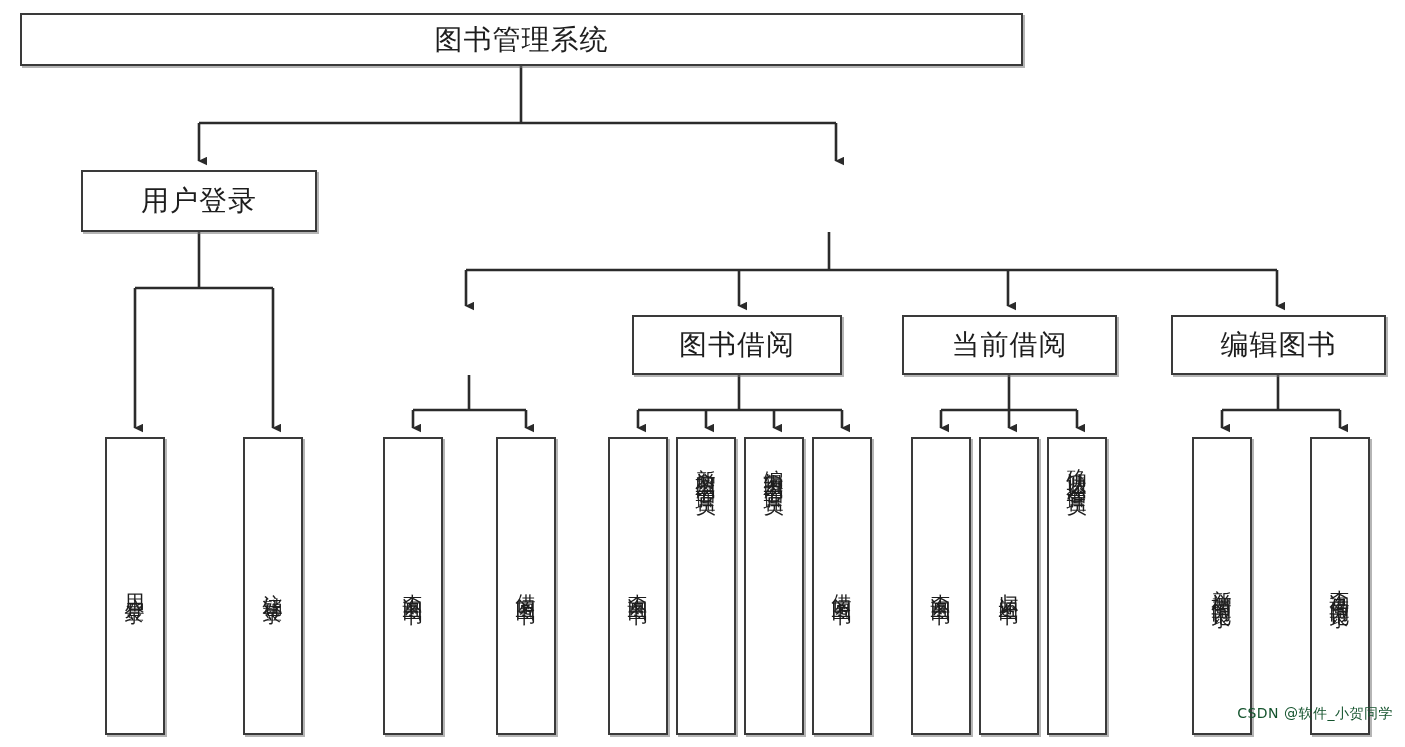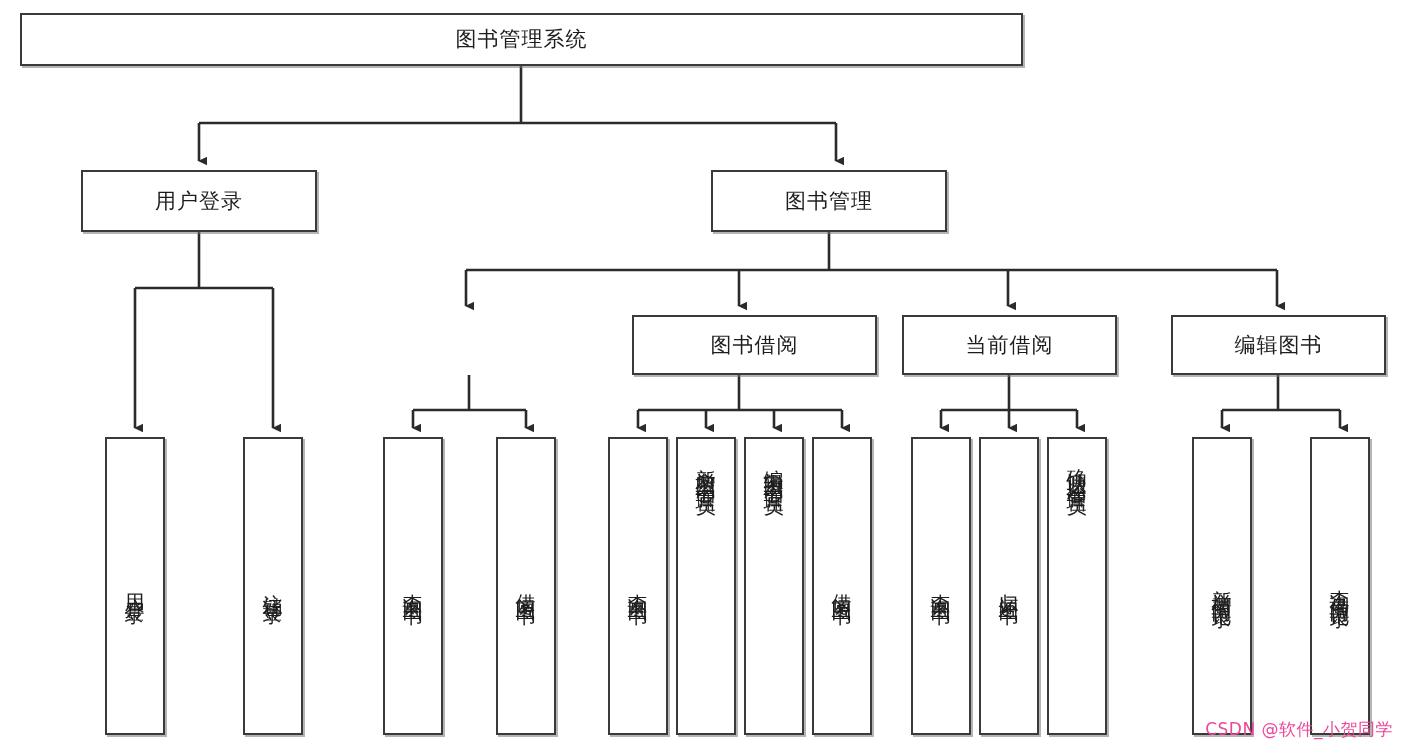--- a/index.html
+++ b/index.html
@@ -15,42 +15,42 @@
   .node-box{
     position:absolute;
     box-sizing:border-box;
     background:#ffffff;
     border:2px solid #3a3a3a;
     box-shadow:2px 2px 0 rgba(120,120,120,.55);
     display:flex;align-items:center;justify-content:center;
   }
   .node-label{
     color:#1d1d1d;
-    font-size:21px;
+    font-size:28px;
     line-height:1.18;
     letter-spacing:1px;
     white-space:nowrap;
     text-align:center;
   }
   .leaf-box .node-label{
     writing-mode:vertical-rl;
     text-orientation:upright;
     font-size:20px;
     letter-spacing:4px;
     line-height:1.0;
     white-space:nowrap;
   }
   .leaf-box{align-items:flex-start;justify-content:center;padding-top:14px;}
   .leaf-box.short{align-items:center;padding-top:0;}
 
   #watermark{
     position:absolute;
-    right:12px;bottom:6px;
-    color:#ec4899;
-    font-size:17px;
+    right:12px;bottom:24px;
+    color:#14532d;
+    font-size:14px;
     letter-spacing:.5px;
     white-space:nowrap;
     pointer-events:none;
   }
 </style>
 </head>
 <body>
 
 <div id="diagram-root">
 
@@ -104,25 +104,22 @@
     </g>
   </svg>
 
   <div class="node-box" style="left:20px;top:13px;width:1003px;height:53px;">
     <span class="node-label">图书管理系统</span>
   </div>
 
   <div class="node-box" style="left:81px;top:170px;width:236px;height:62px;">
     <span class="node-label">用户登录</span>
   </div>
-  <div class="node-box" style="left:711px;top:170px;width:236px;height:62px;">
-    <span class="node-label">图书管理</span>
-  </div>
 
-  <div class="node-box" style="left:632px;top:315px;width:245px;height:60px;">
+  <div class="node-box" style="left:632px;top:315px;width:210px;height:60px;">
     <span class="node-label">图书借阅</span>
   </div>
   <div class="node-box" style="left:902px;top:315px;width:215px;height:60px;justify-content:center;">
     <span class="node-label">当前借阅</span>
   </div>
   <div class="node-box" style="left:1171px;top:315px;width:215px;height:60px;">
     <span class="node-label">编辑图书</span>
   </div>
 
   <div class="node-box leaf-box short" style="left:105px;top:437px;width:60px;height:298px;">

